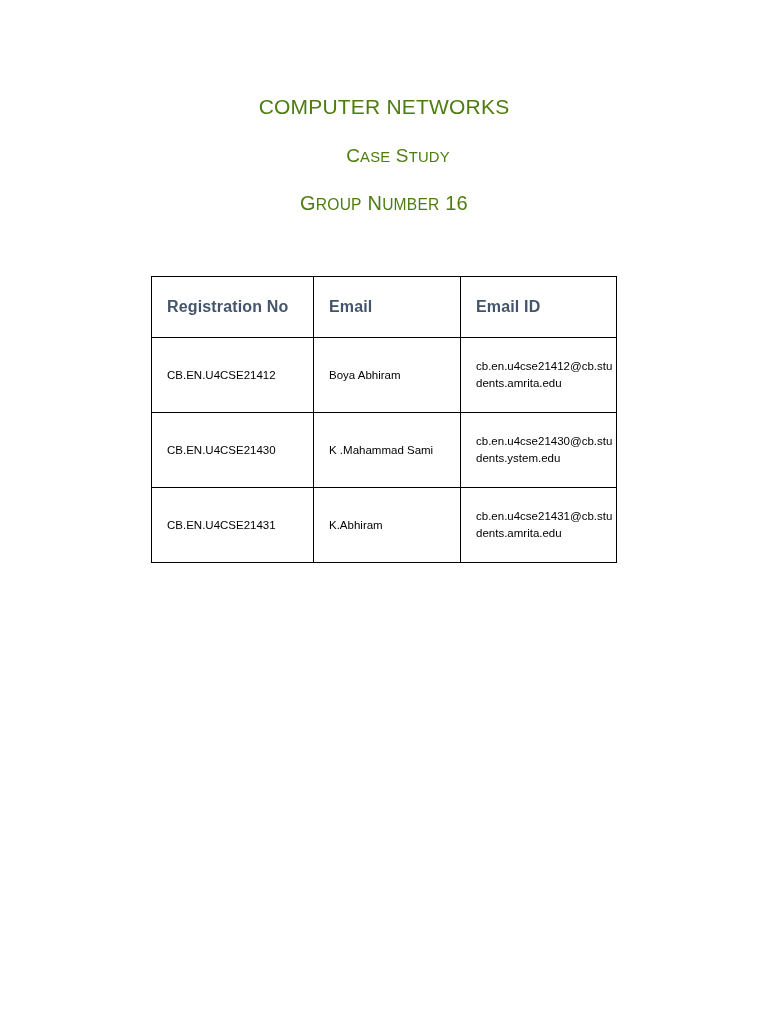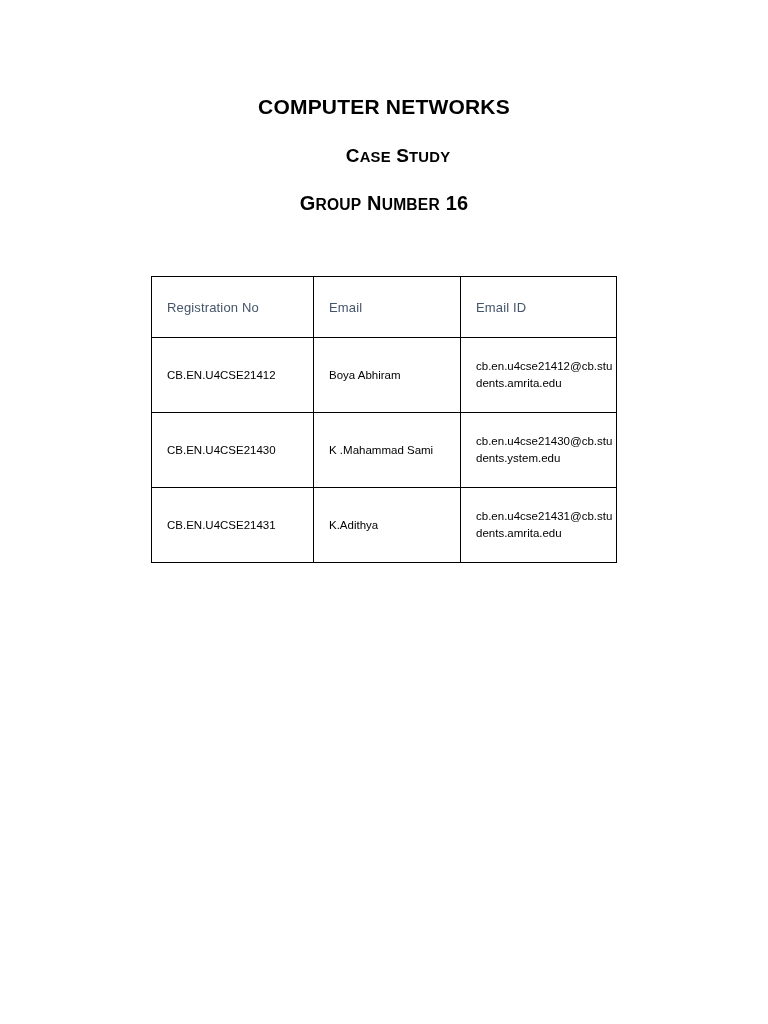--- a/index.html
+++ b/index.html
@@ -25,22 +25,22 @@
   
   .headings {
     position: absolute;
     left: 0;
     top: 96px;
     width: 768px;
     text-align: center;
   }
 
   .heading {
-    color: #000000;
-    font-weight: bold;
+    color: #4d7c0f;
+    font-weight: normal;
     letter-spacing: 0.2px;
     line-height: 1;
     white-space: nowrap;
   }
 
   .h-title {
     font-size: 21px;
     margin: 0 0 29px 0;
   }
   .h-sub {
@@ -86,22 +86,22 @@
     padding: 0 0 0 15px;
     text-align: left;
   }
   .col-reg   { width: 162px; }
   .col-name  { width: 147px; }
   .col-email { width: 156px; }
 
   .reg-table thead th {
     height: 60px;
     color: #44546A;
-    font-size: 13px;
-    font-weight: normal;
+    font-size: 16px;
+    font-weight: bold;
     letter-spacing: 0.15px;
   }
 
   .reg-table tbody td {
     height: 74px;
     color: #000000;
     font-size: 11.5px;
     font-weight: normal;
     line-height: 1.45;
   }
@@ -163,21 +163,21 @@
       </tr>
 
       <tr>
         <td class="cell-reg">CB.EN.U4CSE21430</td>
         <td class="cell-name cell-name-centered"><span class="nm">K .Mahammad Sami</span></td>
         <td class="cell-email">cb.en.u4cse21430@cb.students.ystem.edu</td>
       </tr>
 
       <tr>
         <td class="cell-reg">CB.EN.U4CSE21431</td>
-        <td class="cell-name">K.Adithya</td>
+        <td class="cell-name">K.Abhiram</td>
         <td class="cell-email">cb.en.u4cse21431@cb.students.amrita.edu</td>
       </tr>
 
 
     </tbody>
   </table>
 
 </div>
 
 </body></html>

